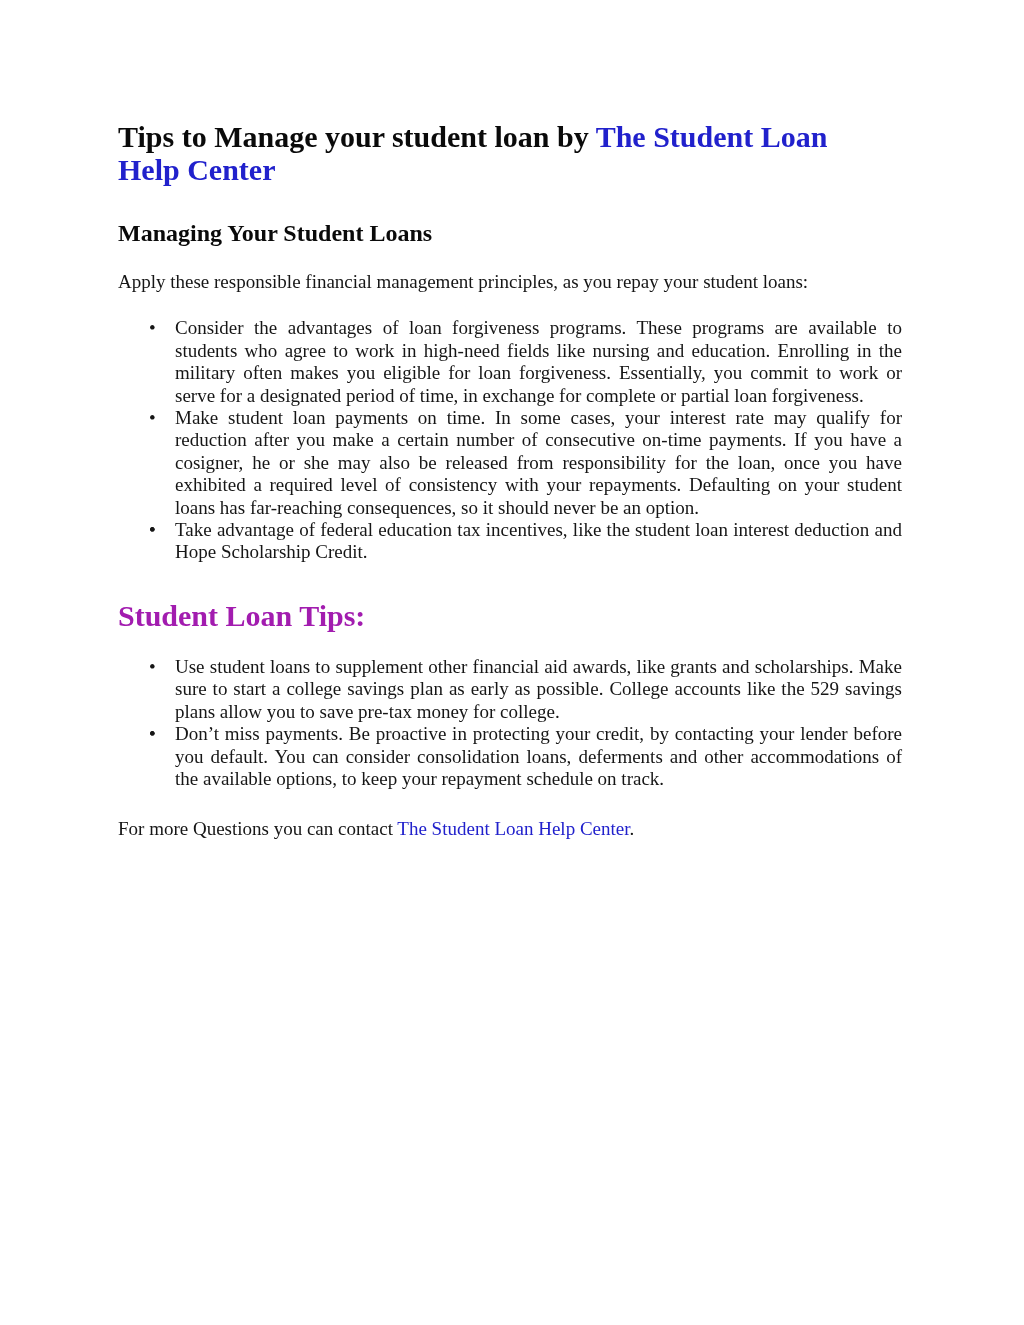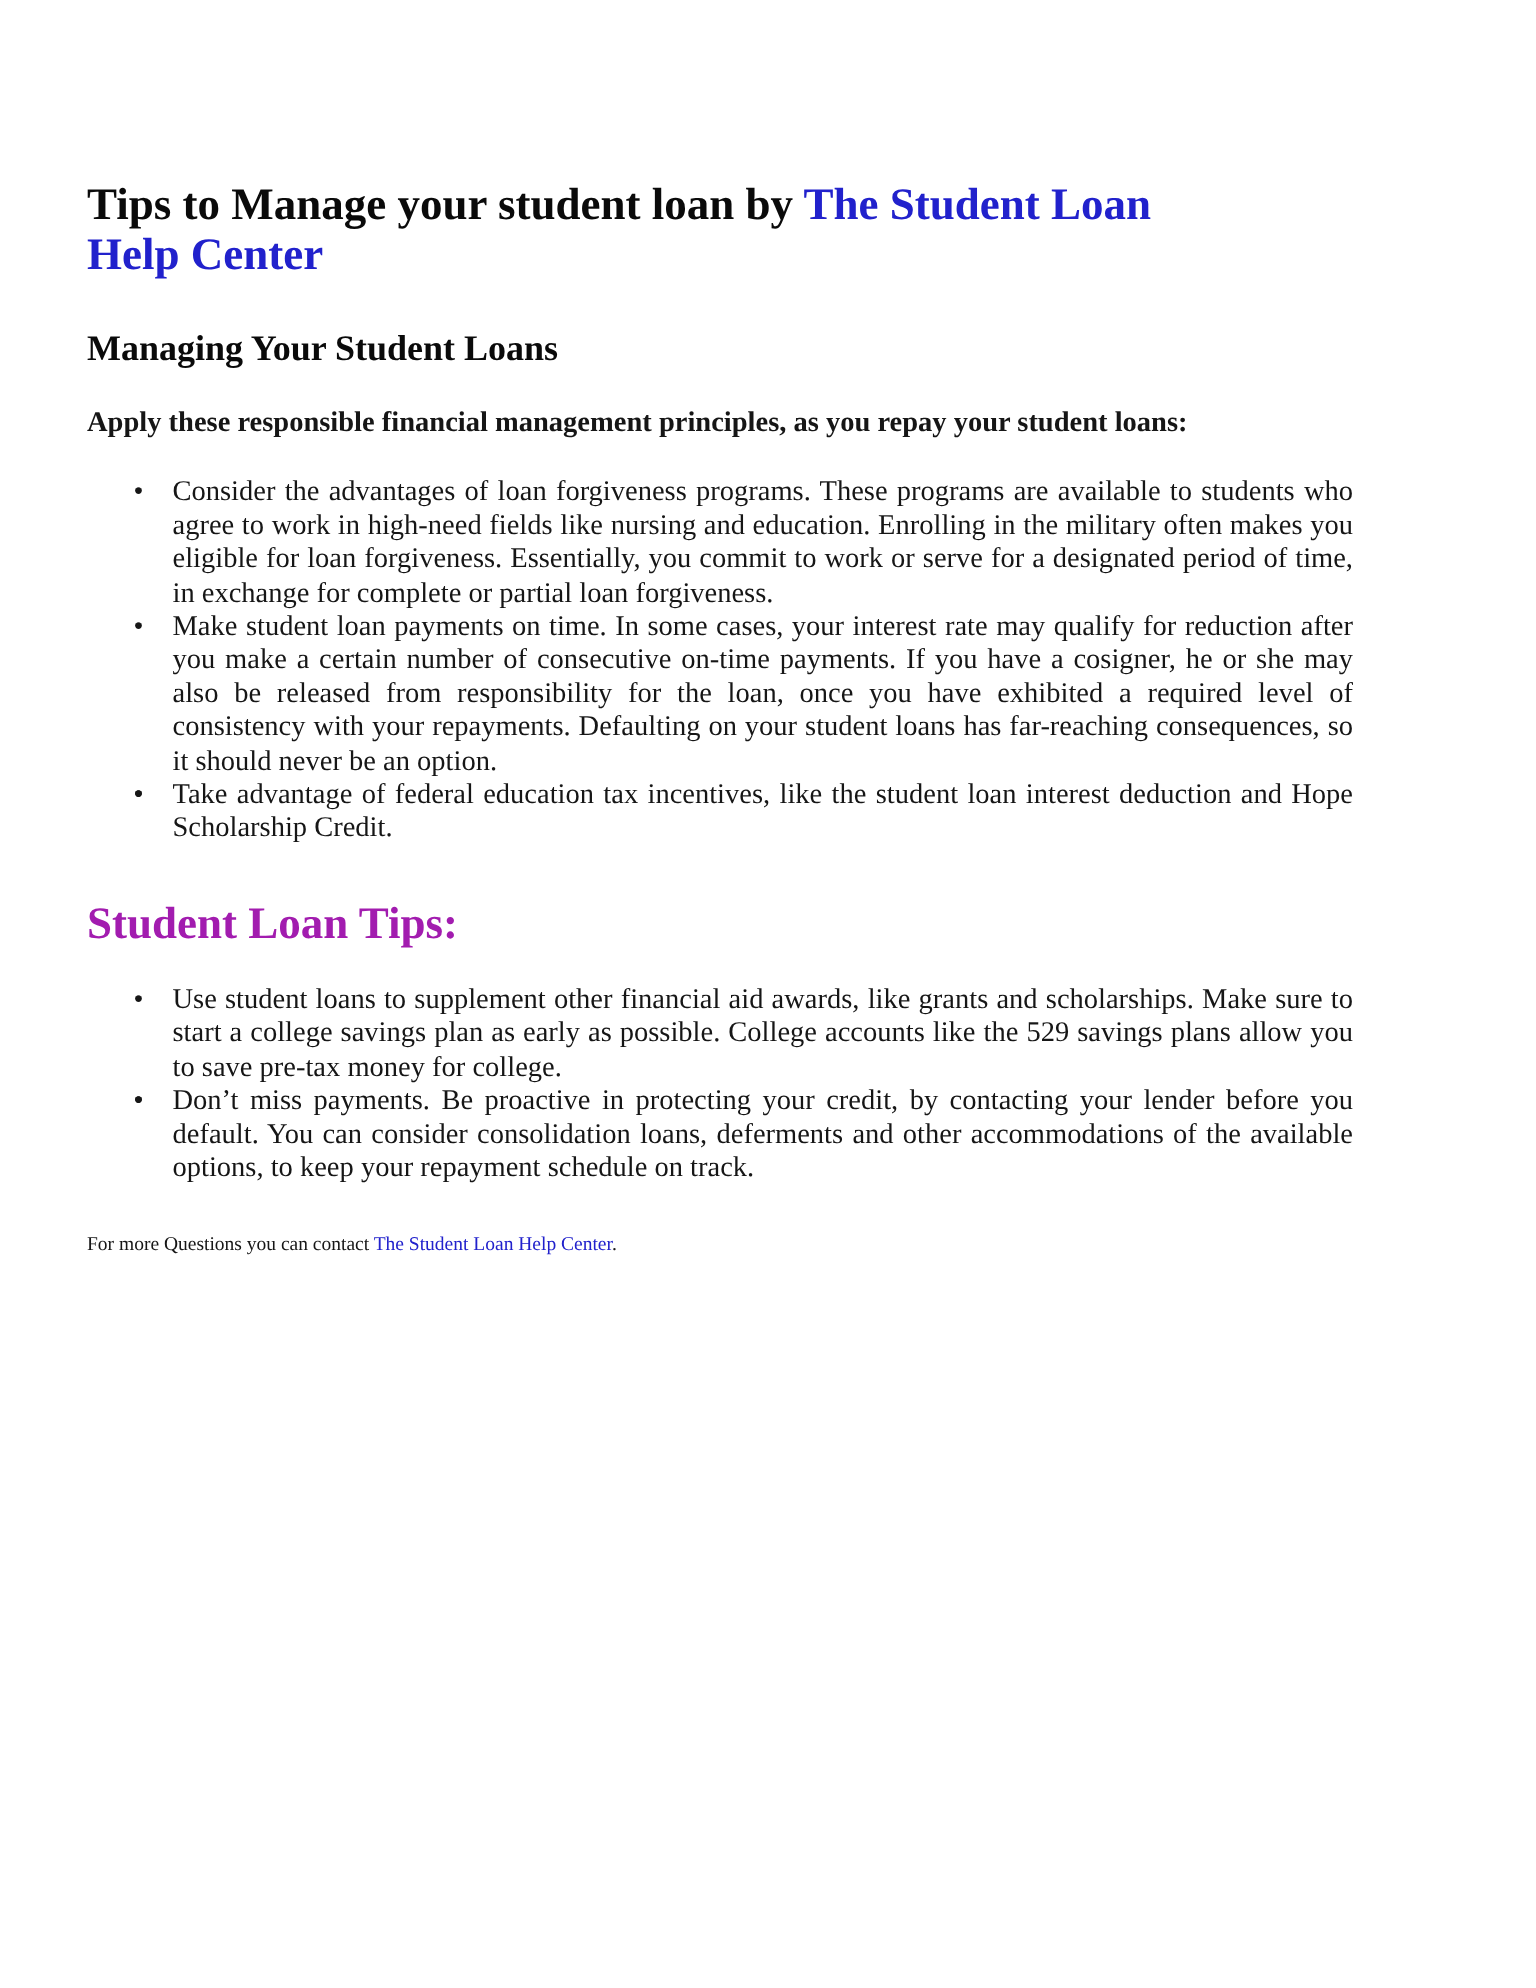--- a/index.html
+++ b/index.html
@@ -8,21 +8,21 @@
     background: #ffffff;
   }
   .page {
     position: relative;
     width: 1024px;
     height: 1325px;
     background: #ffffff;
     font-family: "Liberation Serif", "DejaVu Serif", serif;
     color: #161616;
     box-sizing: border-box;
-    padding: 0 122px 0 58px;
+    padding: 0 122px 0 118px;
     overflow: hidden;
   }
   .doc-title {
     font-size: 30px;
     line-height: 33px;
     font-weight: bold;
     color: #0a0a0a;
     margin: 120px 0 0 0;
     max-width: 750px;
   }
@@ -37,42 +37,41 @@
     font-size: 30px;
     line-height: 33px;
     font-weight: bold;
     color: #a21caf;
     margin: 35px 0 0 0;
   }
   .intro {
     font-size: 19px;
     line-height: 22.4px;
     margin: 21px 0 0 0;
-    font-weight: bold;
   }
   ul.doc-list {
     list-style: none;
     margin: 24px 0 0 0;
     padding: 0;
   }
   ul.doc-list li {
     position: relative;
     font-size: 19px;
     line-height: 22.4px;
     text-align: justify;
     padding-left: 57px;
   }
   ul.doc-list li .bullet-dot {
     position: absolute;
     left: 31px;
     top: 0;
     text-align: left;
   }
   .footer-line {
-    font-size: 13px;
+    font-size: 19px;
     line-height: 22.4px;
     margin: 28px 0 0 0;
   }
   .doc-link {
     color: #2121CC;
     text-decoration: none;
     cursor: pointer;
   }
 </style>
 </head>

